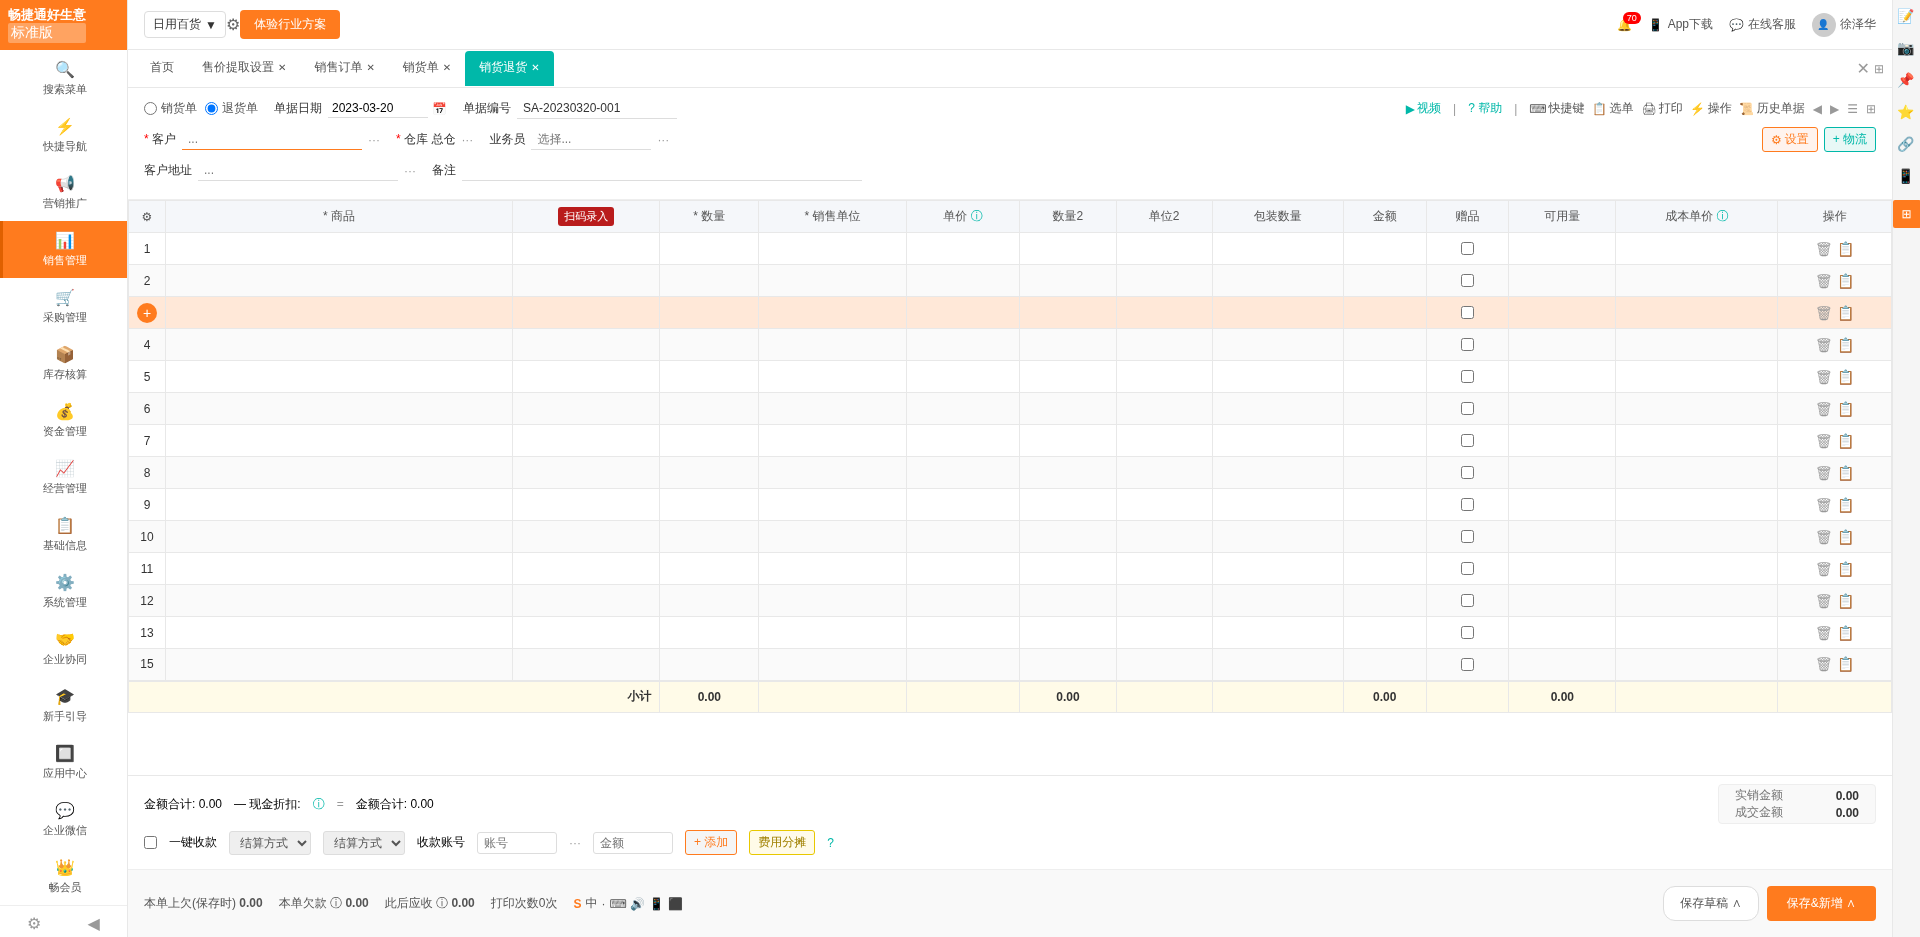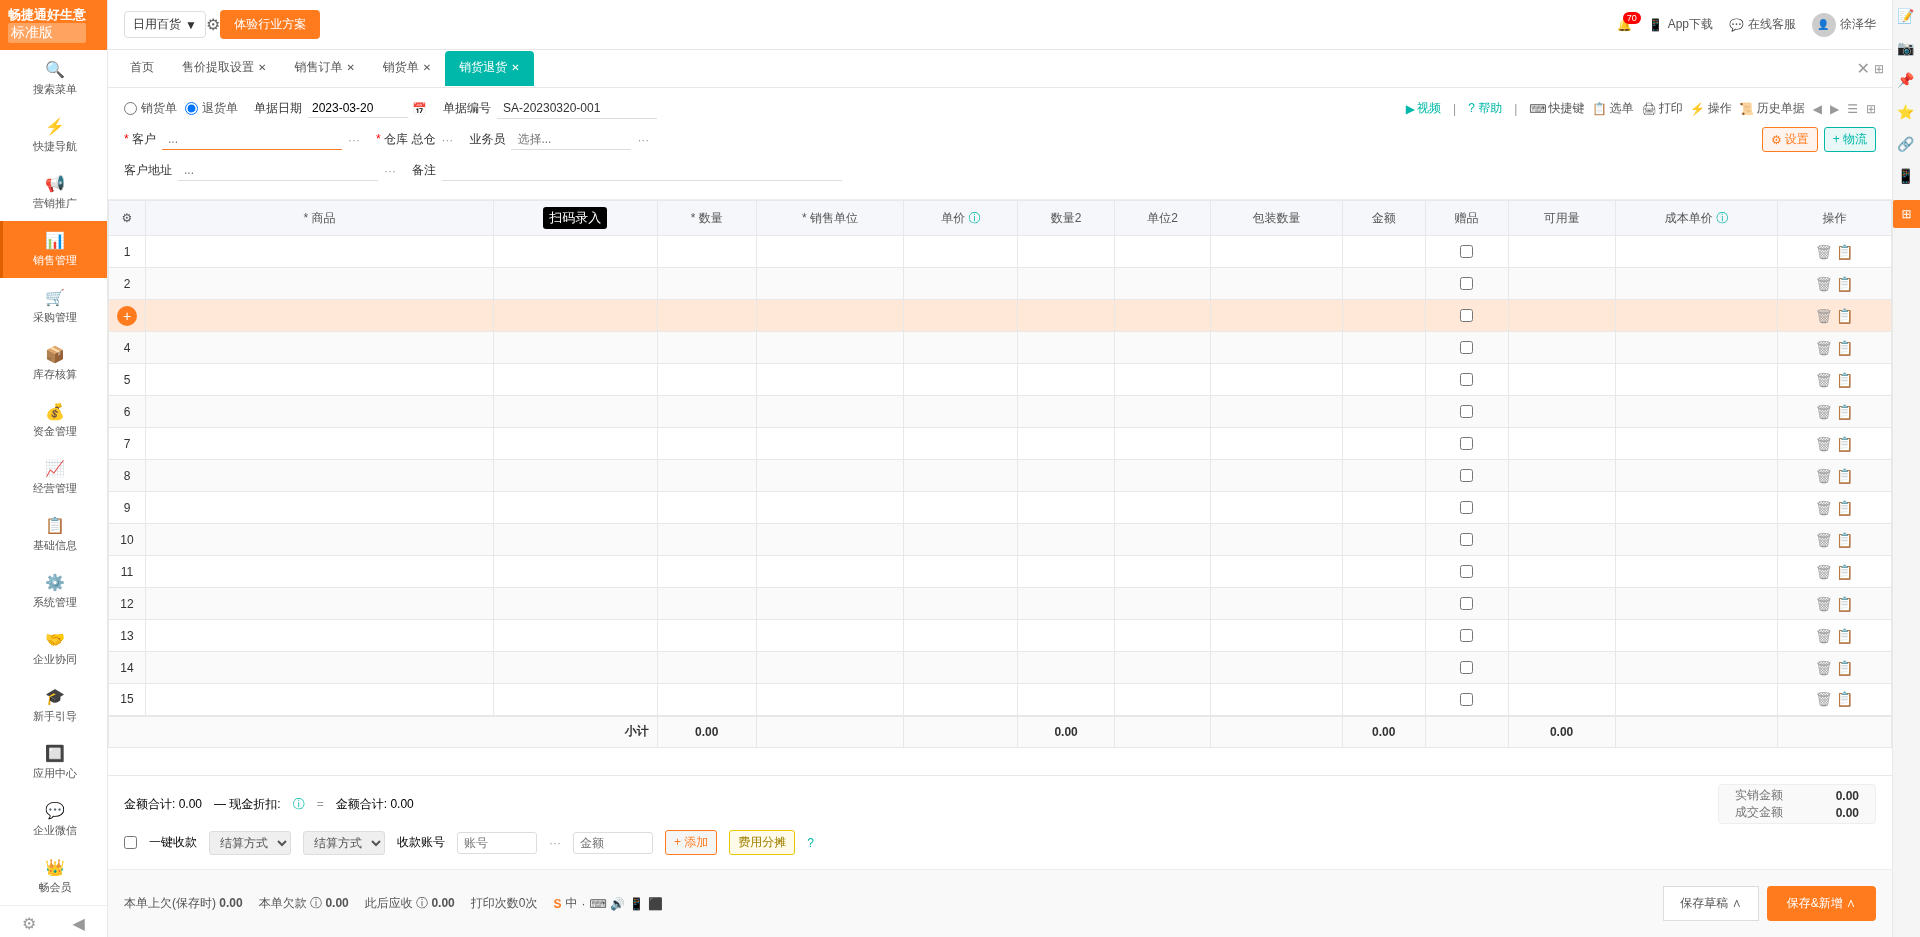--- a/index.html
+++ b/index.html
@@ -1,19 +1,19 @@
 <!DOCTYPE html>
 <html><head>
   <meta charset="utf-8">
   <style>
     * { box-sizing: border-box; margin: 0; padding: 0; font-family: 'Microsoft YaHei', Arial, sans-serif; font-size: 12px; }
     body { background: #f0f2f5; display: flex; height: 937px; overflow: hidden; }
 
     
-    .sidebar { width: 108px; background: #fff; display: flex; flex-direction: column; border-right: 1px solid #e8e8e8; flex-shrink: 0; }
+    .sidebar { width: 128px; background: #fff; display: flex; flex-direction: column; border-right: 1px solid #e8e8e8; flex-shrink: 0; }
     .sidebar-logo { background: #ff7b1e; color: #fff; padding: 10px 8px; display: flex; align-items: center; gap: 6px; height: 50px; }
     .sidebar-logo-text { font-size: 13px; font-weight: bold; color: #fff; line-height: 1.2; }
     .sidebar-logo-badge { font-size: 14px; background: rgba(255,255,255,0.3); padding: 1px 3px; border-radius: 2px; }
     .sidebar-item { display: flex; flex-direction: column; align-items: center; padding: 10px 4px; cursor: pointer; color: #555; gap: 3px; border-left: 3px solid transparent; }
     .sidebar-item.active { background: #ff7b1e; color: #fff; border-left-color: #e06000; }
     .sidebar-item .icon { font-size: 16px; }
     .sidebar-item .label { font-size: 11px; text-align: center; }
     .sidebar-bottom { margin-top: auto; border-top: 1px solid #eee; display: flex; justify-content: space-around; padding: 8px 4px; }
     .sidebar-bottom-btn { cursor: pointer; color: #999; font-size: 16px; }
 
@@ -54,35 +54,35 @@
     .action-btn.green { background: #e8f8f6; border-color: #00b8a9; color: #00b8a9; }
 
     
     .table-container { flex: 1; overflow: auto; background: #fff; margin: 0; }
     .data-table { width: 100%; border-collapse: collapse; }
     .data-table th { background: #f5f7fa; border: 1px solid #e8e8e8; padding: 6px 8px; text-align: center; color: #555; font-weight: normal; white-space: nowrap; position: sticky; top: 0; z-index: 2; }
     .data-table td { border: 1px solid #e8e8e8; padding: 4px 8px; text-align: center; color: #333; height: 32px; }
     .data-table tr:nth-child(even) td { background: #fafafa; }
     .data-table tr.active-row td { background: #ffe8d8; }
     .add-row-btn { width: 20px; height: 20px; background: #ff7b1e; color: #fff; border-radius: 50%; border: none; cursor: pointer; font-size: 14px; display: flex; align-items: center; justify-content: center; }
-    .scan-input-btn { background: #000000; color: #fff; padding: 2px 6px; border-radius: 3px; font-size: 13px; cursor: pointer; border: none; }
+    .scan-input-btn { background: #b91c1c; color: #fff; padding: 2px 6px; border-radius: 3px; font-size: 11px; cursor: pointer; border: none; }
     .checkbox-cell { display: flex; justify-content: center; align-items: center; }
     .row-actions { display: flex; gap: 4px; justify-content: center; }
     .row-action-btn { cursor: pointer; color: #999; font-size: 14px; }
     .table-footer { background: #fffbe8; border-top: 2px solid #e8e8e8; }
     .table-footer td { font-weight: bold; color: #333; }
 
     
     .bottom-form { background: #fff; border-top: 1px solid #e8e8e8; padding: 8px 16px; }
     .bottom-row { display: flex; align-items: center; gap: 12px; margin-bottom: 6px; }
     .bottom-footer { display: flex; align-items: center; justify-content: space-between; background: #f9f9f9; padding: 16px 16px; border-top: 1px solid #eee; }
     .footer-info { display: flex; gap: 16px; color: #555; }
     .footer-btns { display: flex; gap: 8px; }
     .btn-primary { background: #ff7b1e; color: #fff; border: none; padding: 8px 20px; border-radius: 4px; cursor: pointer; font-size: 13px; }
-    .btn-secondary { background: #fff; color: #555; border: 1px solid #ddd; padding: 8px 16px; border-radius: 0; cursor: pointer; font-size: 13px; }
+    .btn-secondary { background: #fff; color: #555; border: 1px solid #ddd; padding: 8px 16px; border-radius: 12px; cursor: pointer; font-size: 13px; }
     .amount-row { display: flex; gap: 16px; align-items: center; }
     .amount-label { color: #777; }
     .amount-value { color: #333; font-weight: bold; min-width: 60px; text-align: right; }
 
     
     .right-panel { width: 28px; background: #f5f5f5; border-left: 1px solid #e8e8e8; display: flex; flex-direction: column; align-items: center; padding: 8px 0; gap: 16px; }
     .right-panel-icon { cursor: pointer; color: #999; font-size: 14px; }
 
     .separator { color: #999; margin: 0 4px; }
     .ellipsis-btn { color: #999; cursor: pointer; }
@@ -624,45 +624,20 @@
             <td></td>
             <td>
               <div class="row-actions">
                 <span class="row-action-btn">🗑</span>
                 <span class="row-action-btn">📋</span>
               </div>
             </td>
           </tr>
         <tr>
             <td>13</td>
-            <td></td>
-            <td></td>
-            <td></td>
-            <td></td>
-            <td></td>
-            <td></td>
-            <td></td>
-            <td></td>
-            <td></td>
-            <td>
-              <div class="checkbox-cell">
-                <input type="checkbox" style="">
-              </div>
-            </td>
-            <td></td>
-            <td></td>
-            <td>
-              <div class="row-actions">
-                <span class="row-action-btn">🗑</span>
-                <span class="row-action-btn">📋</span>
-              </div>
-            </td>
-          </tr>
-        <tr>
-            <td>14</td>
             <td></td>
             <td></td>
             <td></td>
             <td></td>
             <td></td>
             <td></td>
             <td></td>
             <td></td>
             <td></td>
             <td>

